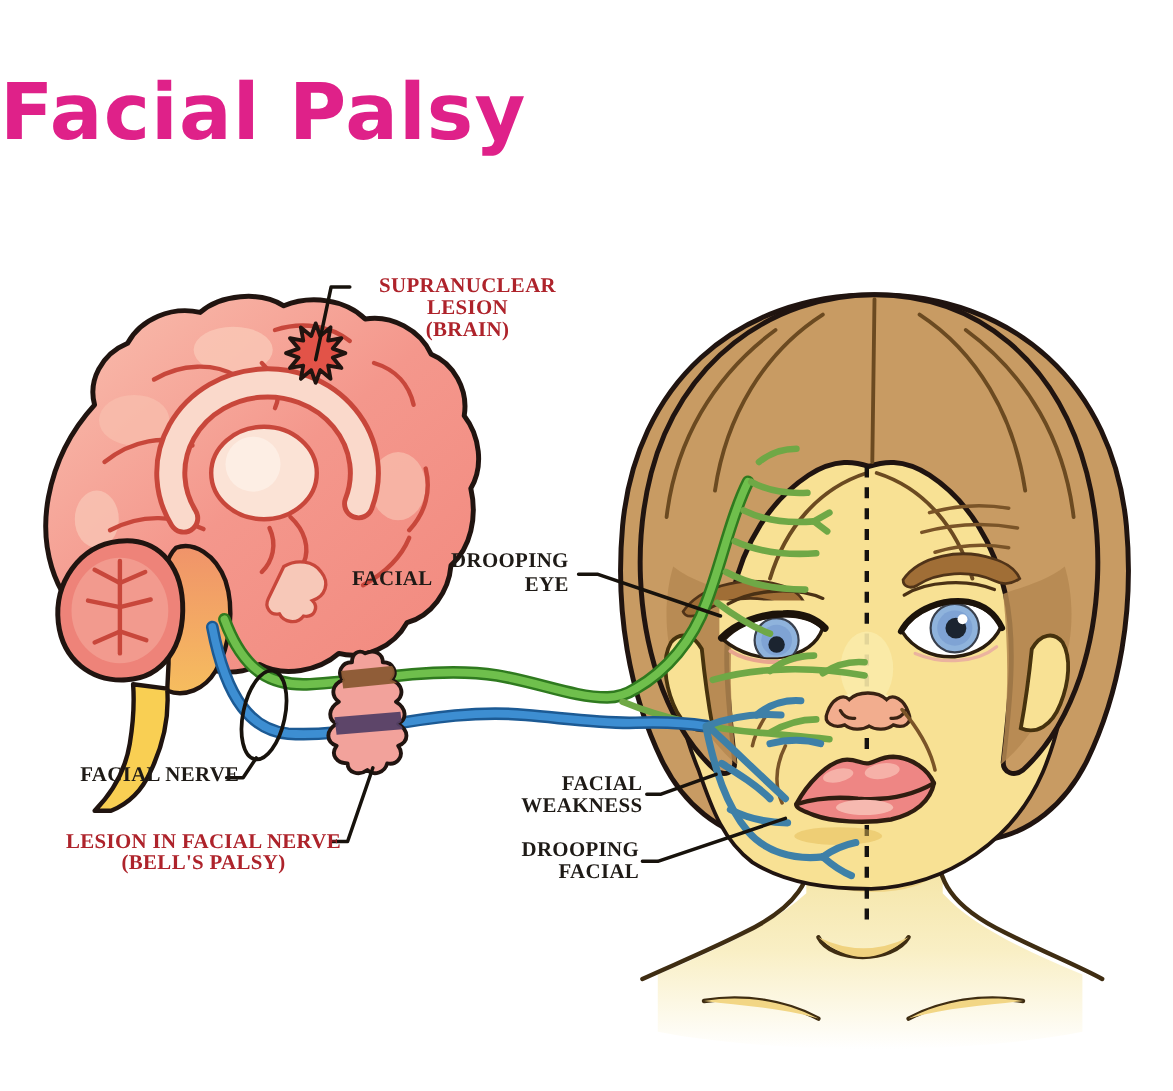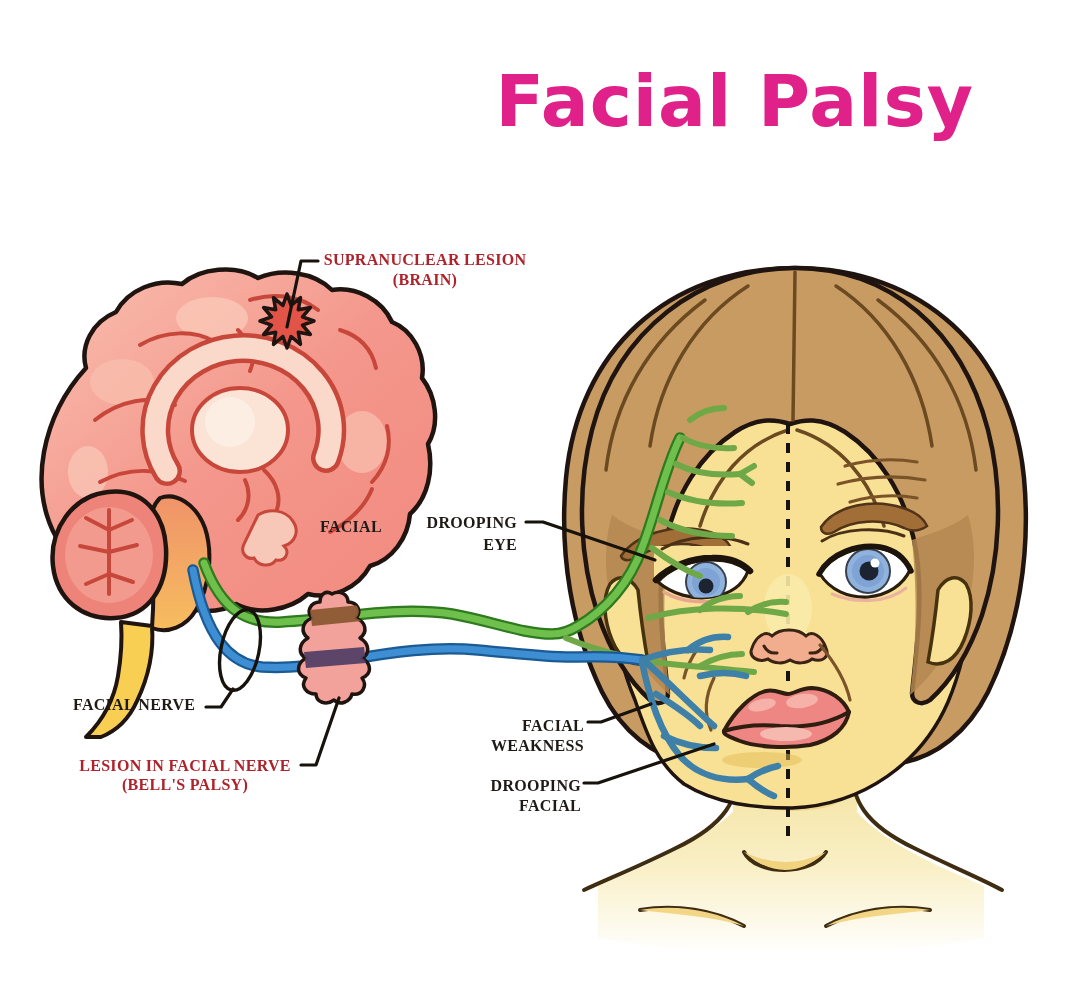--- a/index.html
+++ b/index.html
@@ -1,27 +1,27 @@
 <!DOCTYPE html>
 <html style="--c-title-pink: #df2189; --c-label-red: #ae232b; --c-label-dark: #1e1a16; --c-outline: #201410; --c-brain-pink: #f4978c; --c-brain-light: #f9c8b8; --c-brain-fold-red: #c8473b; --c-cerebellum-pink: #ee8379; --c-brainstem-orange: #f2a263; --c-spinal-yellow: #f9cf53; --c-stroke-lesion-red: #e25348; --c-nerve-green: #6fbf4c; --c-nerve-green-dark: #2f7a1f; --c-branch-green: #6fa846; --c-nerve-blue: #3d8ed2; --c-nerve-blue-dark: #1c5a94; --c-branch-teal: #3e80a8; --c-lesion-pink: #f2a29b; --c-skin: #f8e194; --c-hair: #c89b63; --c-hair-dark: #b08049; --c-lips: #ee8684; --c-iris-blue: #8fb3dc;"><head>
 <meta charset="utf-8">
 <style>
   html,body{margin:0;padding:0;background:#ffffff;}
   #stage{position:relative;width:1066px;height:992px;background:#fff;overflow:hidden;
          font-family:"Liberation Sans","DejaVu Sans",sans-serif;}
   #art{position:absolute;left:0;top:0;width:1066px;height:992px;}
-  .title{position:absolute;left:0;top:60px;width:974px;text-align:right;
+  .title{position:absolute;left:0;top:60px;width:974px;text-align:left;
          font-family:"DejaVu Sans","Liberation Sans",sans-serif;
          font-weight:bold;font-size:71px;letter-spacing:1px;color:var(--c-title-pink);}
   .lbl{position:absolute;font-family:"Liberation Serif","DejaVu Serif",serif;
-       font-weight:700;font-size:16px;line-height:20px;letter-spacing:.3px;
+       font-weight:700;font-size:19px;line-height:20px;letter-spacing:.3px;
        color:var(--c-label-dark);white-space:nowrap;}
   .lbl.red{color:var(--c-label-red);}
   .lbl.center{text-align:center;white-space:normal;}
-  .lbl.right{text-align:right;white-space:normal;margin-top:13px;}
+  .lbl.right{text-align:right;white-space:normal;}
   
   .ol{stroke:var(--c-outline);stroke-linecap:round;stroke-linejoin:round;}
   .fold{stroke:var(--c-brain-fold-red);stroke-width:4;fill:none;stroke-linecap:round;}
   .ptr{stroke:#17120c;stroke-width:3.2;fill:none;stroke-linecap:round;stroke-linejoin:round;}
   .gD{stroke:var(--c-nerve-green-dark);stroke-width:11.5;fill:none;stroke-linecap:round;}
   .gL{stroke:var(--c-nerve-green);stroke-width:7;fill:none;stroke-linecap:round;}
   .tw{stroke:var(--c-branch-green);stroke-width:6;fill:none;stroke-linecap:round;}
   .bD{stroke:var(--c-nerve-blue-dark);stroke-width:11.5;fill:none;stroke-linecap:round;}
   .bL{stroke:var(--c-nerve-blue);stroke-width:7;fill:none;stroke-linecap:round;}
   .bt{stroke:var(--c-branch-teal);stroke-width:6.5;fill:none;stroke-linecap:round;}

